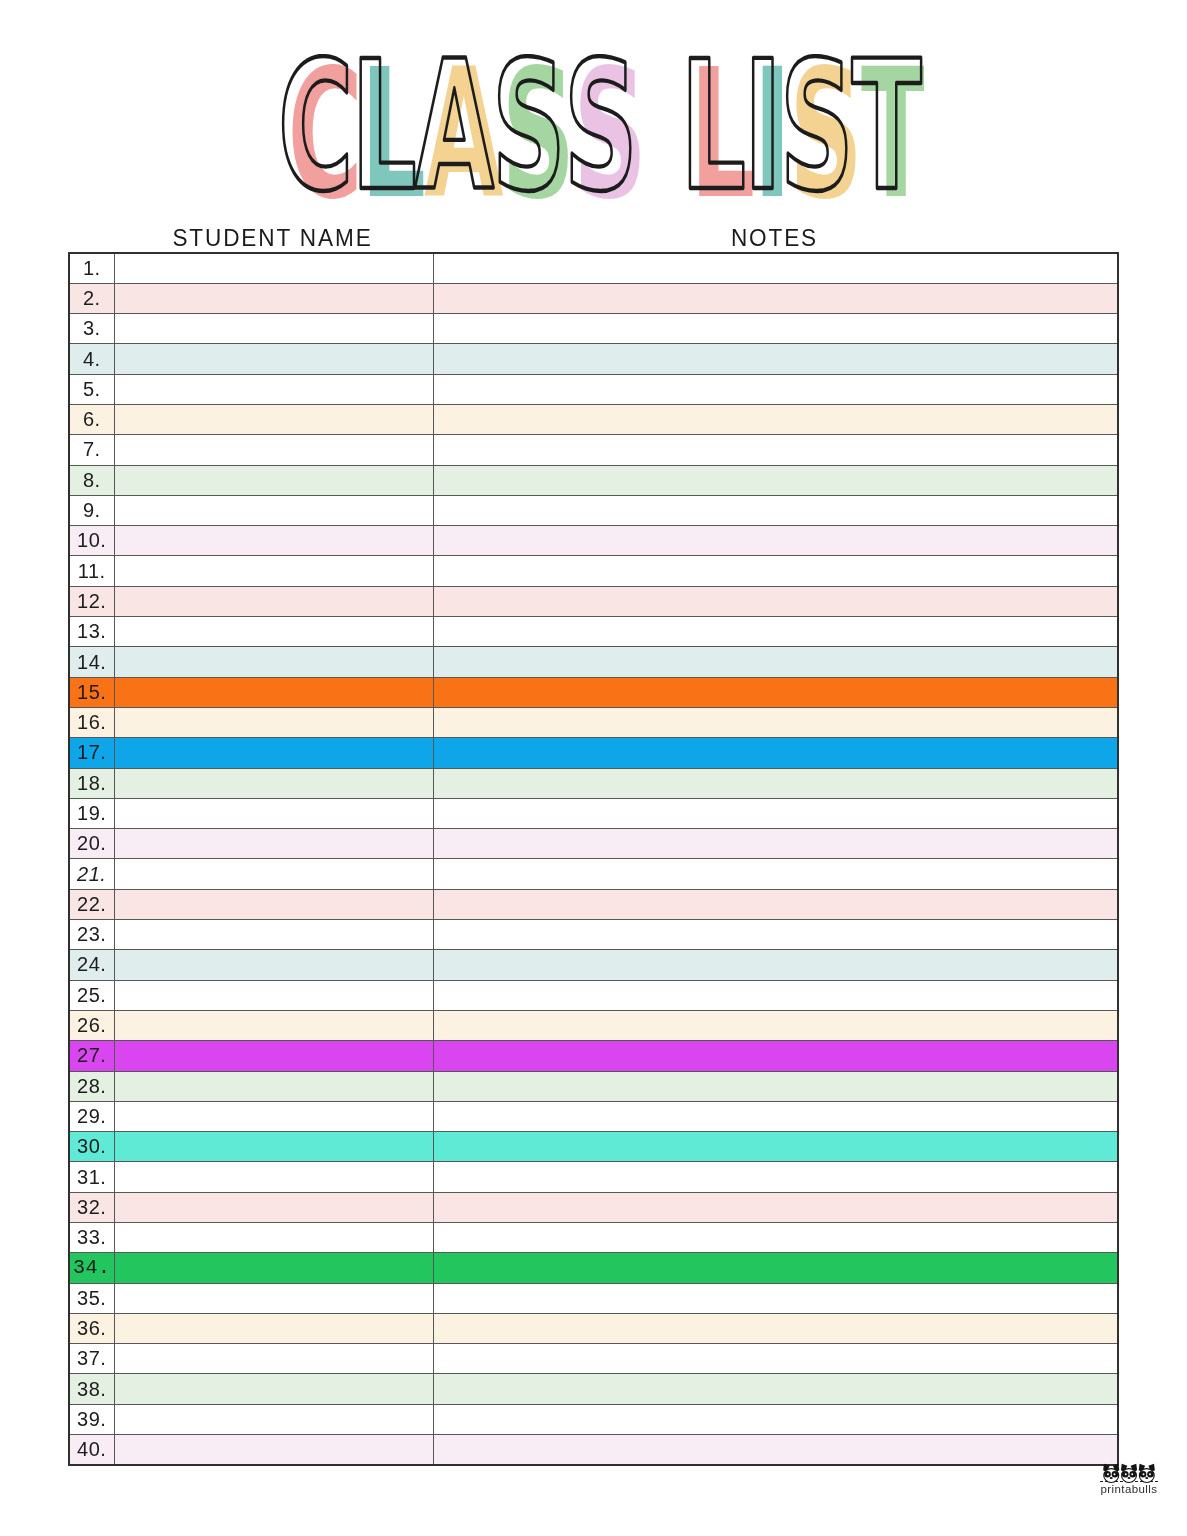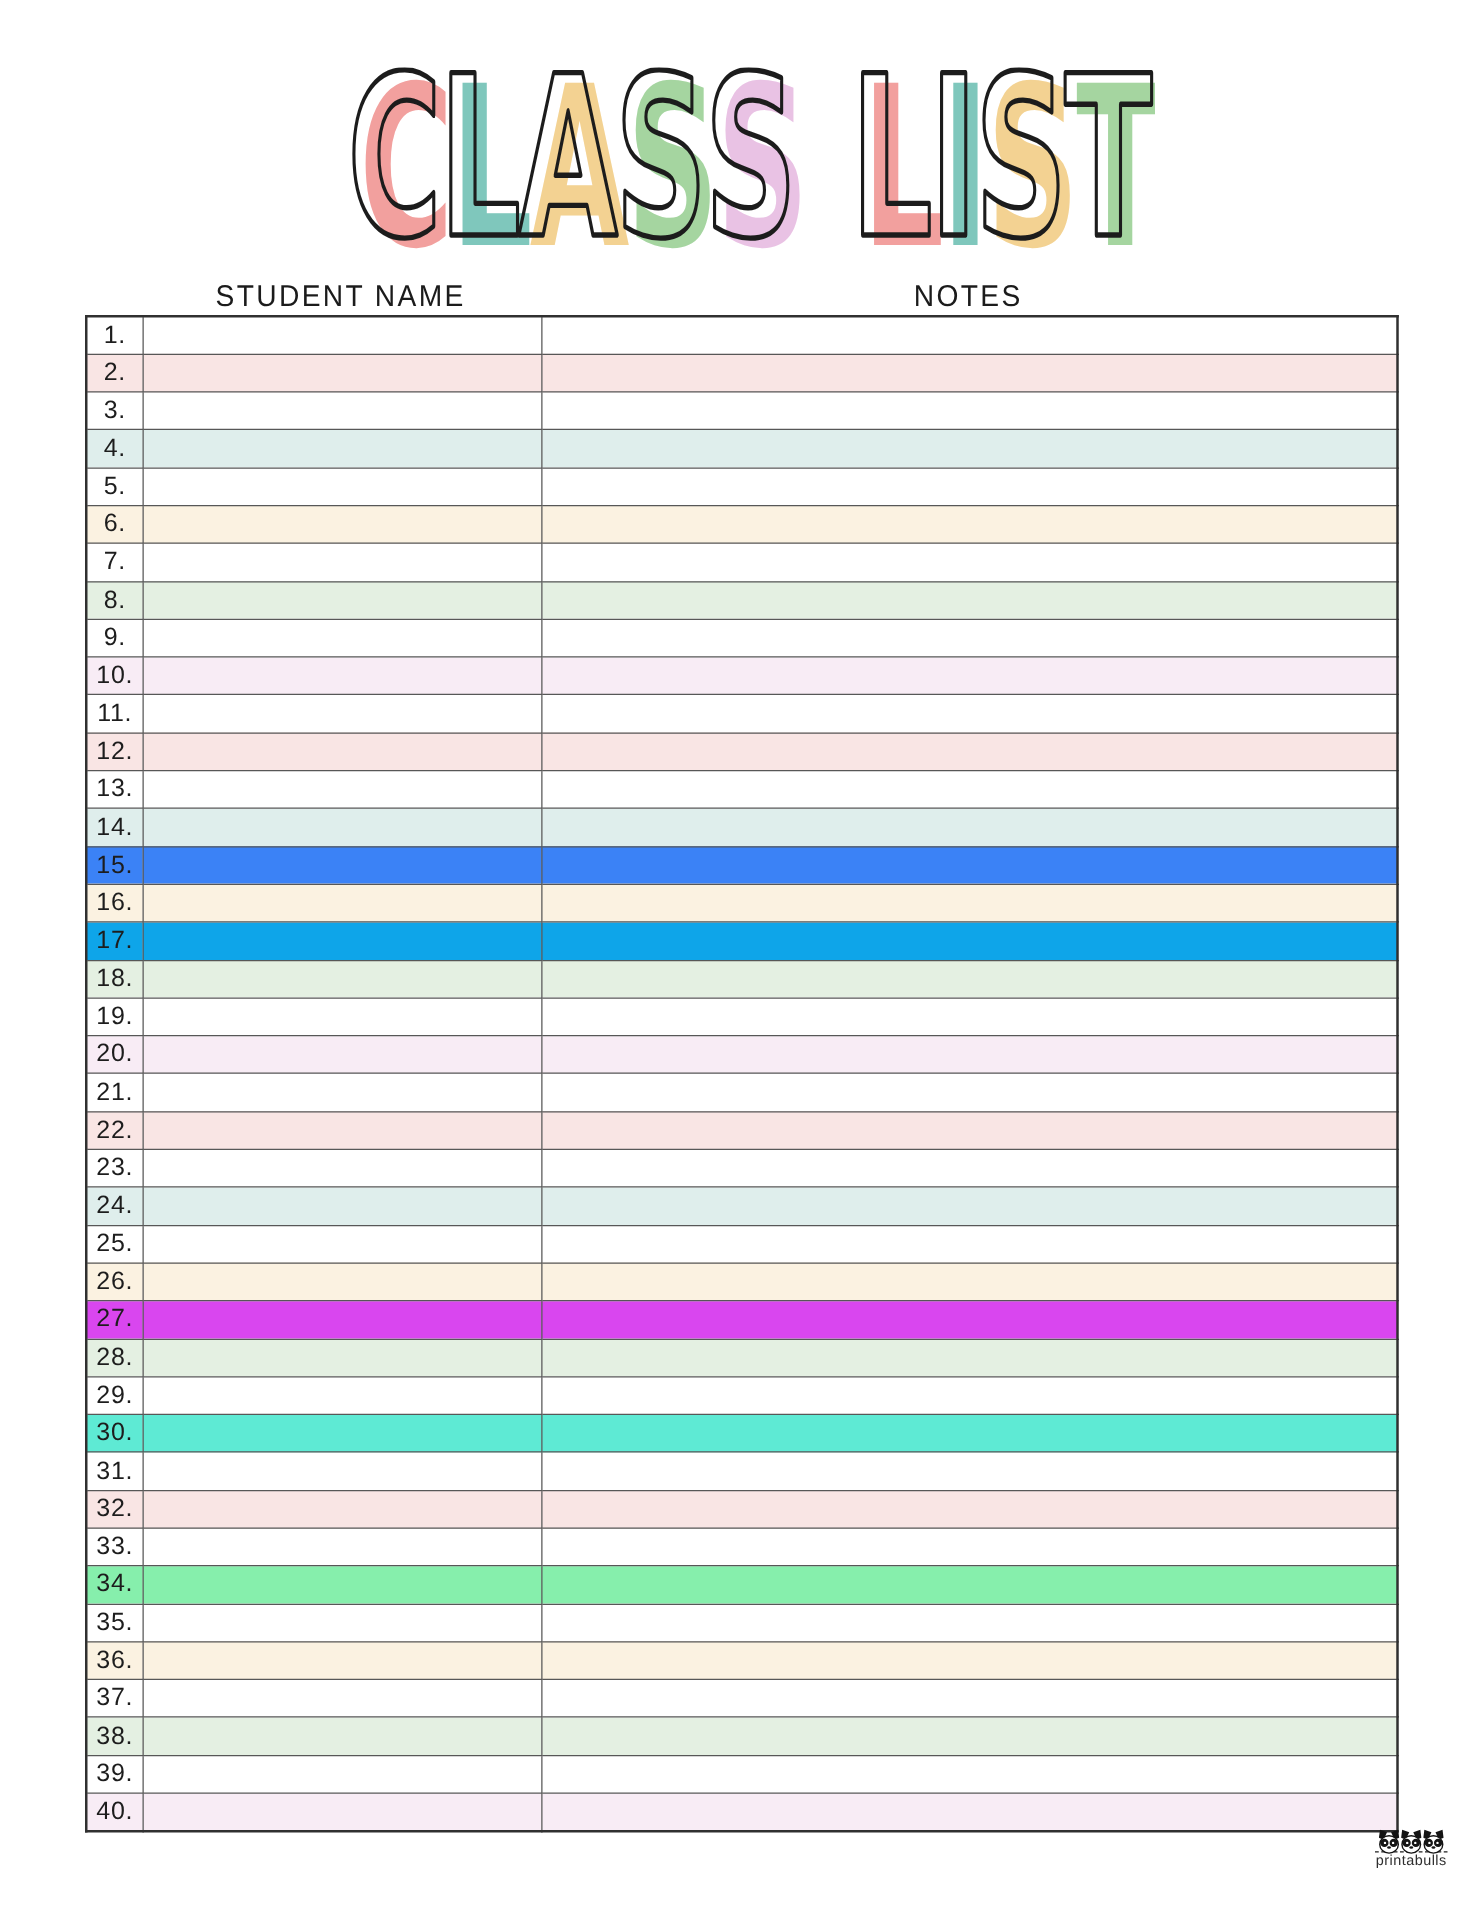--- a/index.html
+++ b/index.html
@@ -207,21 +207,21 @@
           <td class="name"></td>
           <td class="notes"></td>
         </tr>
 
         <tr style="background-color: rgb(223, 238, 236);">
           <td class="num">14.</td>
           <td class="name"></td>
           <td class="notes"></td>
         </tr>
 
-        <tr style="background-color: #3b82f6;">
+        <tr style="background-color: #f97316;">
           <td class="num">15.</td>
           <td class="name"></td>
           <td class="notes"></td>
         </tr>
 
         <tr style="background-color: rgb(251, 242, 225);">
           <td class="num">16.</td>
           <td class="name"></td>
           <td class="notes"></td>
         </tr>
@@ -243,21 +243,21 @@
           <td class="name"></td>
           <td class="notes"></td>
         </tr>
 
         <tr style="background-color: rgb(248, 236, 245);">
           <td class="num">20.</td>
           <td class="name"></td>
           <td class="notes"></td>
         </tr>
 
-        <tr style="background-color: rgb(255, 255, 255);">
+        <tr style="background-color: rgb(255, 255, 255); font-style: italic;">
           <td class="num">21.</td>
           <td class="name"></td>
           <td class="notes"></td>
         </tr>
 
         <tr style="background-color: rgb(249, 229, 228);">
           <td class="num">22.</td>
           <td class="name"></td>
           <td class="notes"></td>
         </tr>
@@ -321,21 +321,21 @@
           <td class="name"></td>
           <td class="notes"></td>
         </tr>
 
         <tr style="background-color: rgb(255, 255, 255);">
           <td class="num">33.</td>
           <td class="name"></td>
           <td class="notes"></td>
         </tr>
 
-        <tr style="background-color: #86efac;">
+        <tr style="background-color: #22c55e; font-family: Liberation Mono, monospace;">
           <td class="num">34.</td>
           <td class="name"></td>
           <td class="notes"></td>
         </tr>
 
         <tr style="background-color: rgb(255, 255, 255);">
           <td class="num">35.</td>
           <td class="name"></td>
           <td class="notes"></td>
         </tr>

